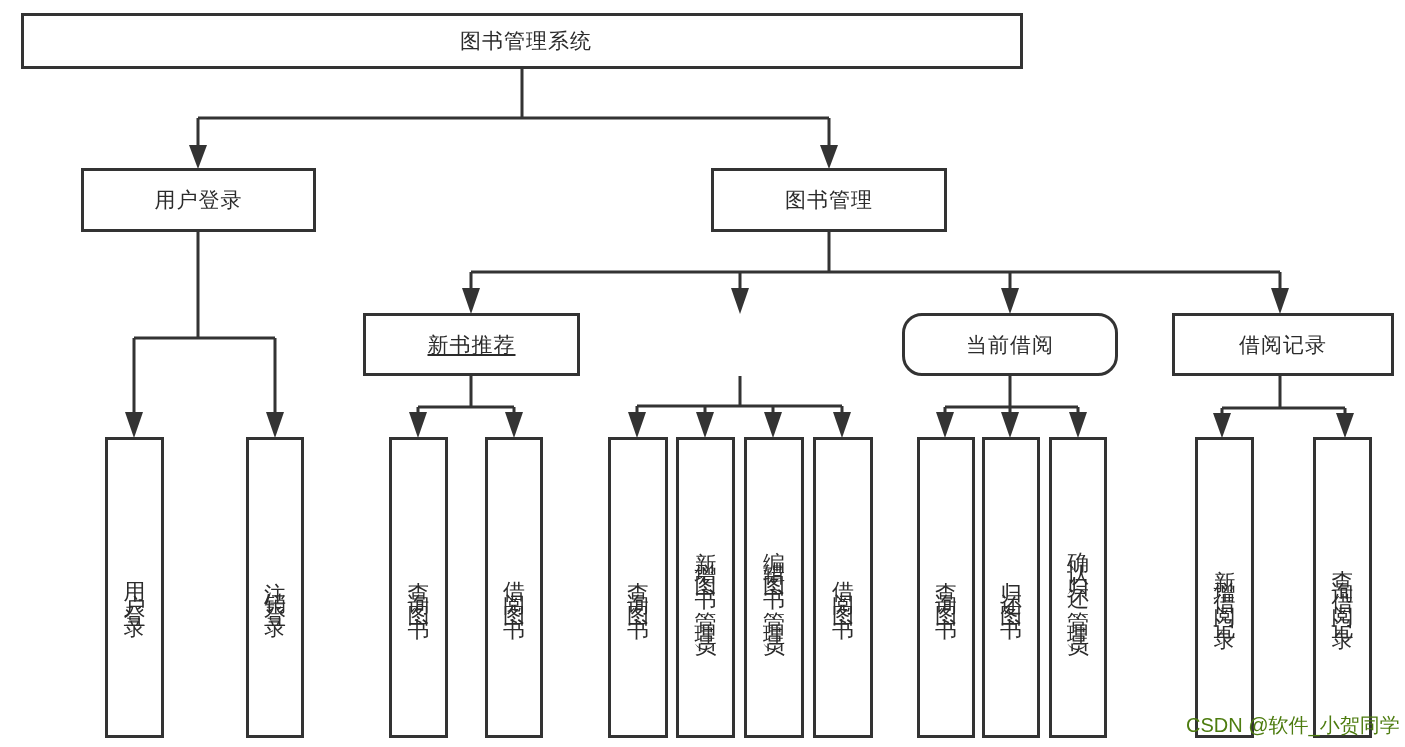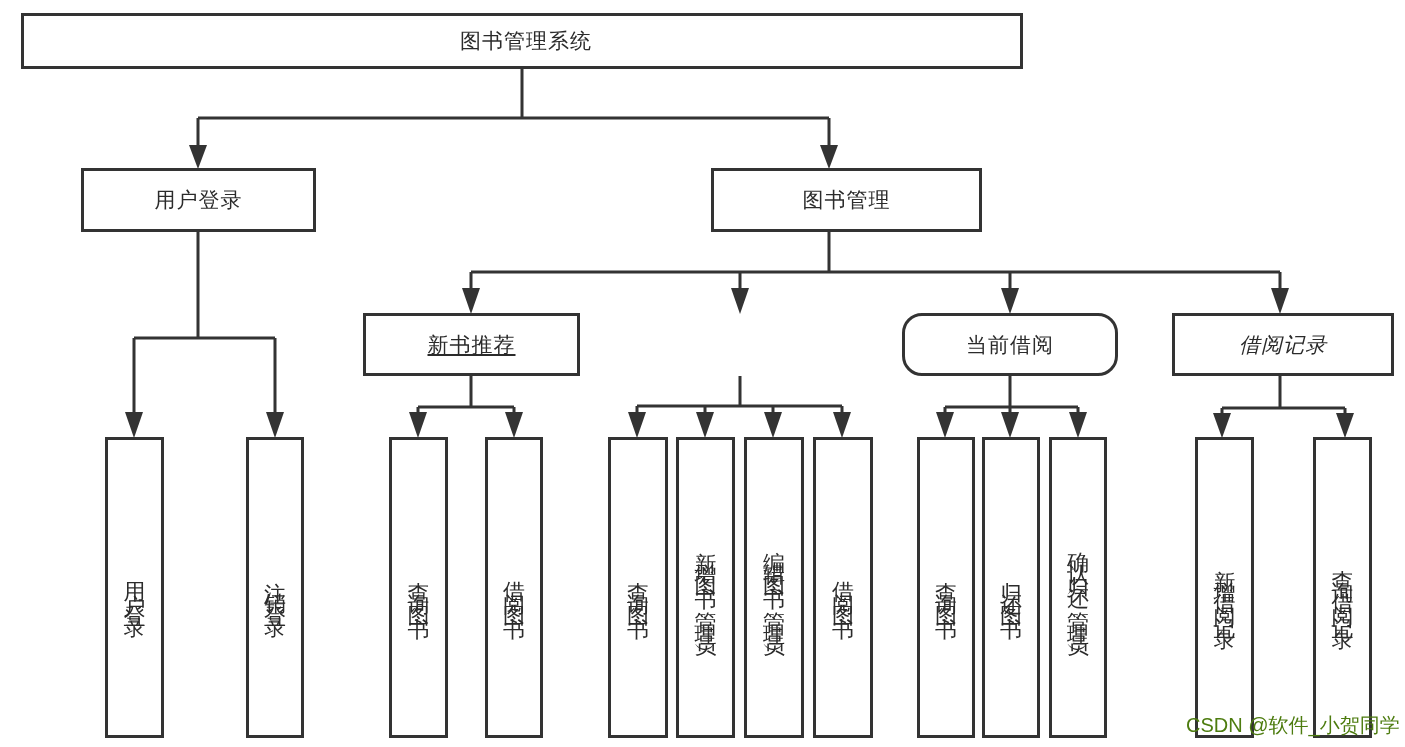--- a/index.html
+++ b/index.html
@@ -68,31 +68,31 @@
     <polygon class="head" points="1336,413 1354,413 1345,438"></polygon>
   </svg>
 
   <div class="node hbox" style="left:21px;top:13px;width:1002px;height:56px;padding-left:8px;">
     <span>图书管理系统</span>
   </div>
 
   <div class="node hbox" style="left:81px;top:168px;width:235px;height:64px;">
     <span>用户登录</span>
   </div>
-  <div class="node hbox" style="left:711px;top:168px;width:271px;height:64px;font-family:Liberation Serif, serif;">
+  <div class="node hbox" style="left:711px;top:168px;width:236px;height:64px;font-family:Liberation Serif, serif;">
     <span>图书管理</span>
   </div>
 
   <div class="node hbox" style="left:363px;top:313px;width:217px;height:63px;text-decoration:underline;">
     <span>新书推荐</span>
   </div>
   <div class="node hbox" style="left:902px;top:313px;width:216px;height:63px;border-radius:20px;">
     <span>当前借阅</span>
   </div>
-  <div class="node hbox" style="left:1172px;top:313px;width:222px;height:63px;font-style:italic;">
+  <div class="node hbox" style="left:1172px;top:313px;width:222px;height:63px;">
     <span>借阅记录</span>
   </div>
 
   <div class="node vbox" style="left:105px;top:437px;width:59px;height:301px;">
     <span class="vlabel">用户登录</span>
   </div>
   <div class="node vbox" style="left:246px;top:437px;width:58px;height:301px;">
     <span class="vlabel">注销登录</span>
   </div>
 

